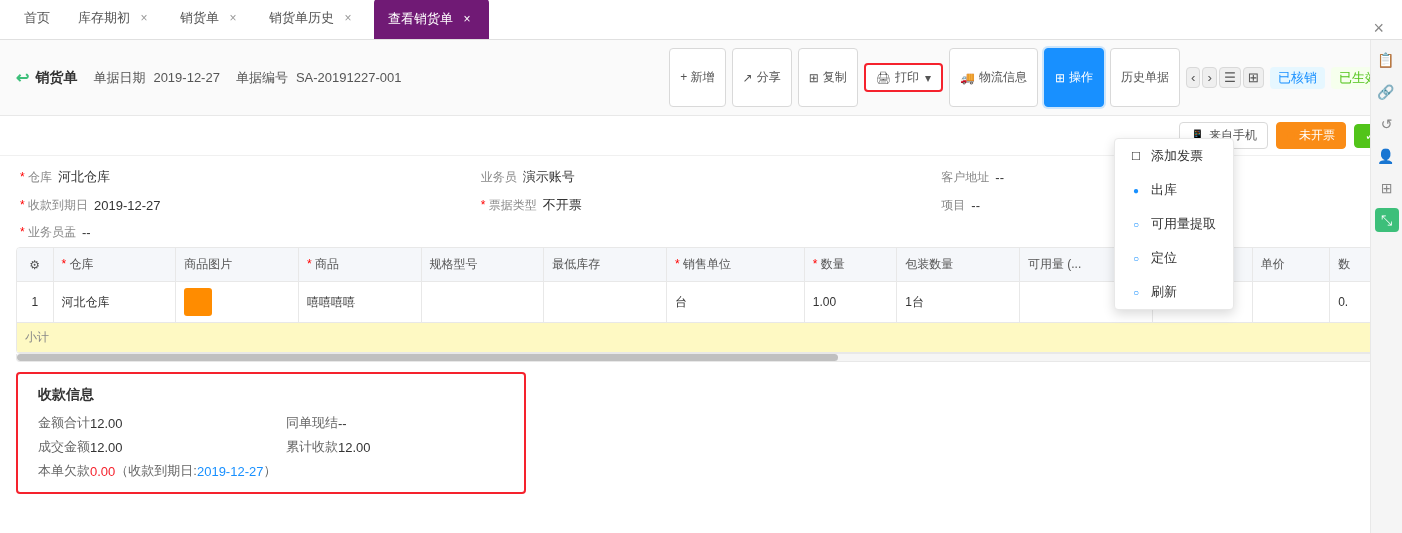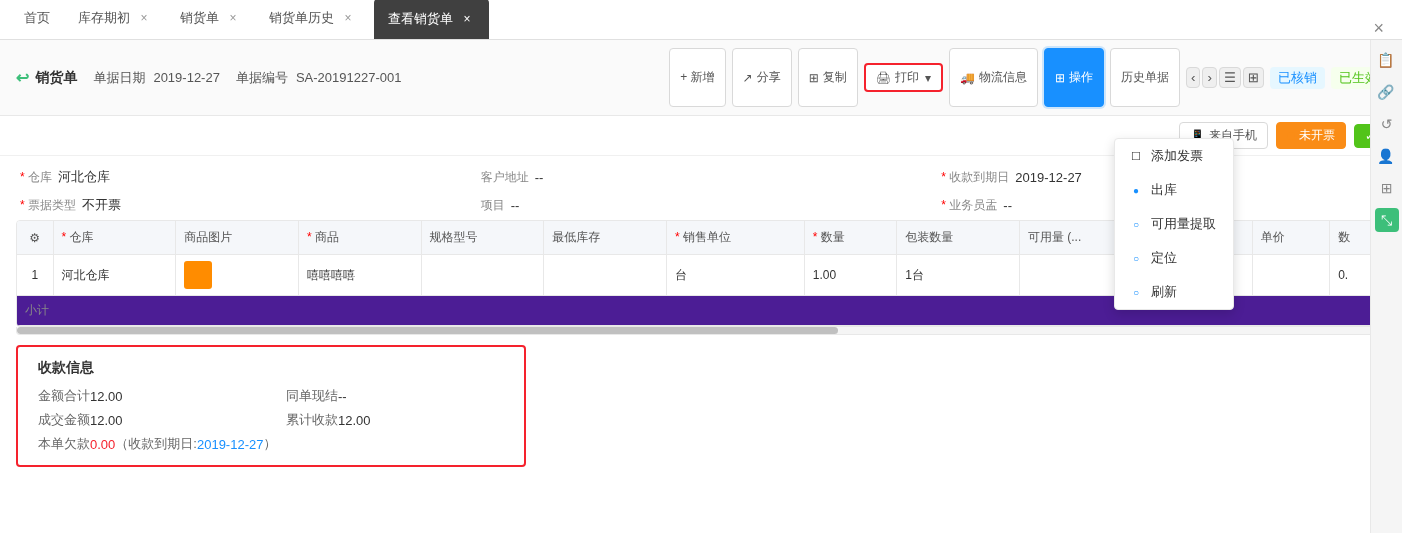--- a/index.html
+++ b/index.html
@@ -14,21 +14,21 @@
     .tab-item {
       display: flex; align-items: center; padding: 0 14px; height: 40px;
       cursor: pointer; font-size: 13px; color: #555; border-bottom: 2px solid transparent;
       white-space: nowrap;
     }
     .tab-item .tab-close {
       margin-left: 6px; color: #999; font-size: 12px; cursor: pointer;
       width: 16px; height: 16px; display: flex; align-items: center; justify-content: center;
       border-radius: 50%;
     }
-    .tab-item.tab-green { background: #404040; color: #fff; border-radius: 4px 4px 0 0; border-bottom: none; margin: 0 4px; padding: 0 14px; }
+    .tab-item.tab-green { background: #701a75; color: #fff; border-radius: 4px 4px 0 0; border-bottom: none; margin: 0 4px; padding: 0 14px; }
     .tab-item.tab-green .tab-close { color: #fff; }
     .tab-bar-close { margin-left: auto; font-size: 18px; color: #888; cursor: pointer; padding: 0 8px; }
 
     
     .main-area { background: #fff; min-height: 493px; position: relative; }
 
     
     .doc-header {
       display: flex; align-items: center; padding: 8px 16px;
       border-bottom: 1px solid #e8e8e8; background: #fafafa;
@@ -79,21 +79,21 @@
     table { width: 100%; border-collapse: collapse; font-size: 12px; }
     thead tr { background: #f5f7fa; }
     thead th {
       padding: 8px 8px; text-align: left; border-right: 1px solid #e8e8e8;
       border-bottom: 1px solid #e8e8e8; color: #555; font-weight: normal;
       white-space: nowrap;
     }
     thead th .required-star { color: red; }
     tbody tr { background: #fff; }
     tbody td { padding: 6px 8px; border-right: 1px solid #e8e8e8; border-bottom: 1px solid #e8e8e8; color: #333; }
-    .row-subtotal td { background: #4c1d95; color: #888; }
+    .row-subtotal td { background: #fef9c3; color: #888; }
     .product-img { width: 28px; height: 28px; background: #ff7a00; border-radius: 4px; display: flex; align-items: center; justify-content: center; }
 
     
     .scroll-bar-row { background: #f5f5f5; height: 8px; margin: 0 16px; border: 1px solid #e8e8e8; border-top: none; border-radius: 0 0 4px 4px; overflow: hidden; }
     .scroll-thumb { height: 100%; width: 60%; background: #c0c0c0; border-radius: 4px; }
 
     
     .payment-section {
       margin: 10px 16px; border: 2px solid #f5222d; border-radius: 4px; padding: 12px 20px;
       max-width: 510px;
@@ -224,20 +224,24 @@
     </button>
     <button class="btn-toolbar green">
       <span>✓</span>
     </button>
   </div>
 
   <div class="form-section" style="padding: 12px 20px 6px;">
     <div class="form-row">
       <span class="form-label required">仓库</span>
       <span class="form-value">河北仓库</span>
+    </div>
+    <div class="form-row">
+      <span class="form-label">业务员</span>
+      <span class="form-value">演示账号</span>
     </div>
 
     <div class="form-row">
       <span class="form-label">客户地址</span>
       <span class="form-value">--</span>
     </div>
     <div class="form-row">
       <span class="form-label required">收款到期日</span>
       <span class="form-value">2019-12-27</span>
     </div>

